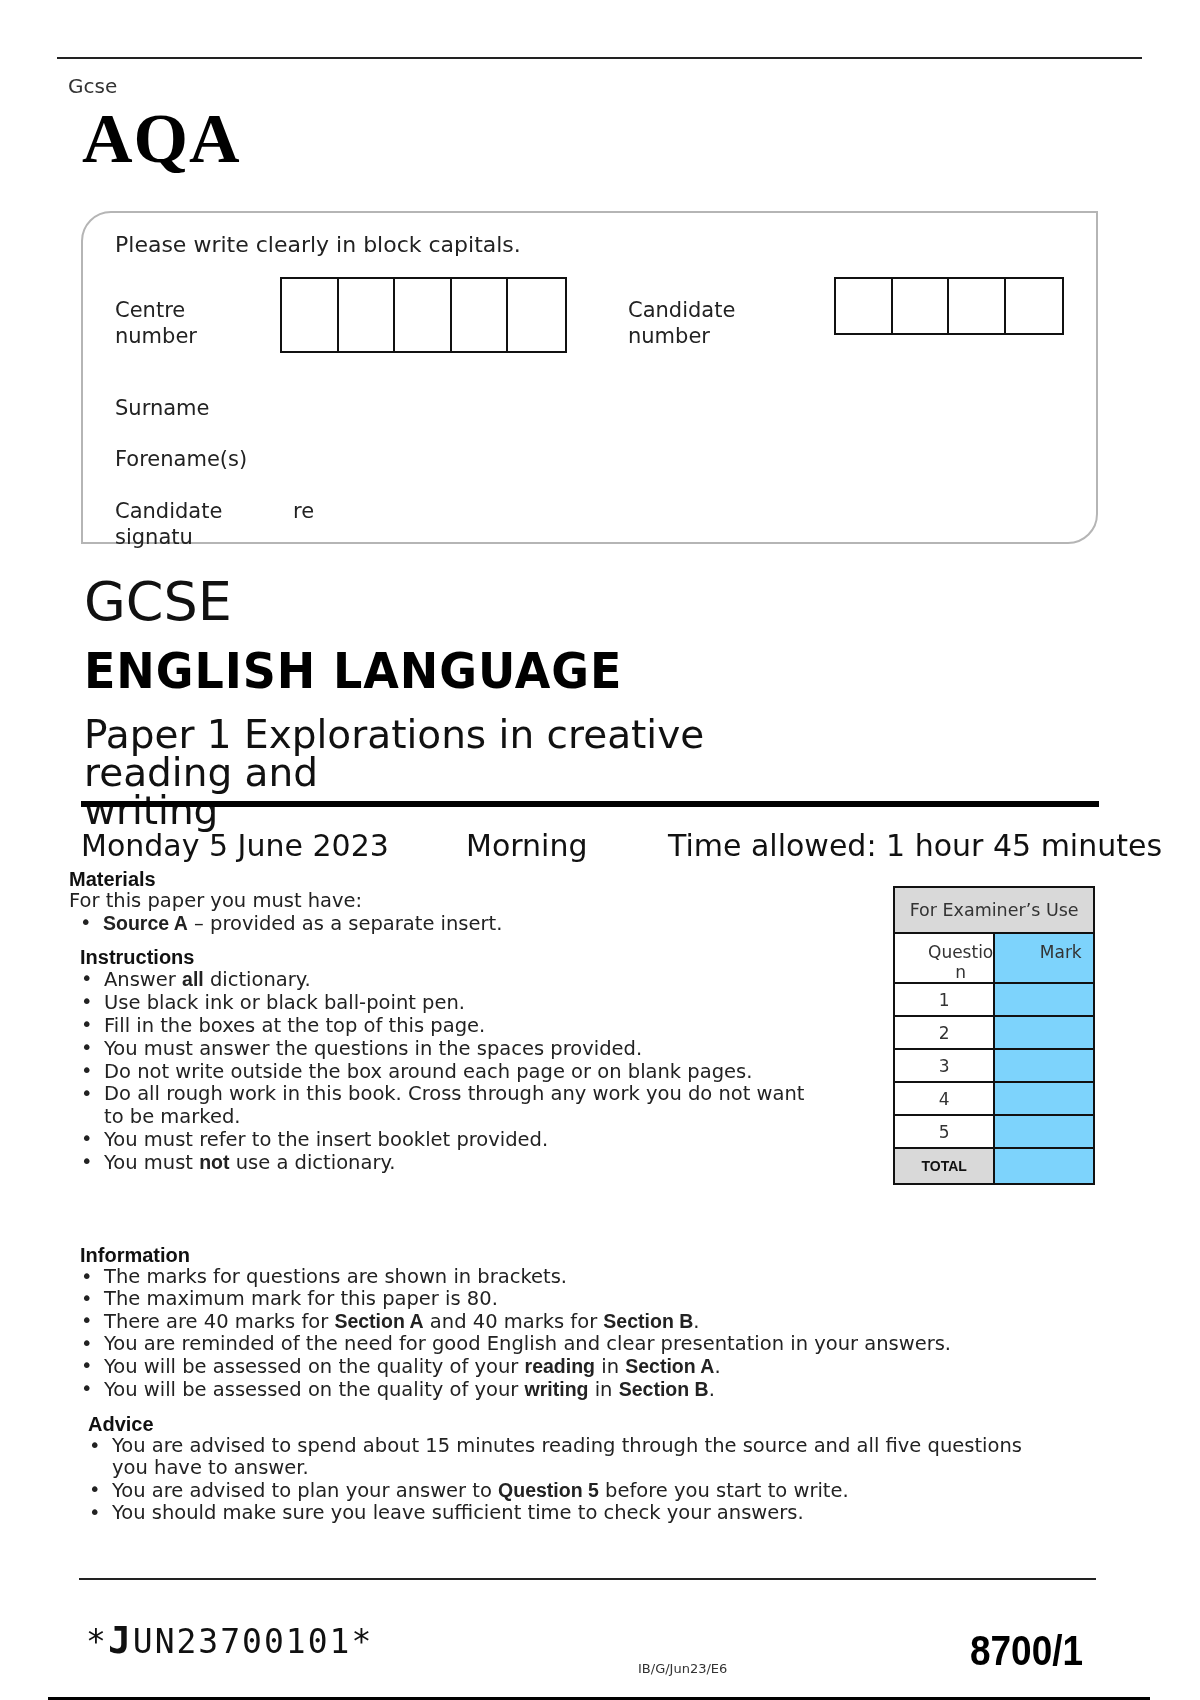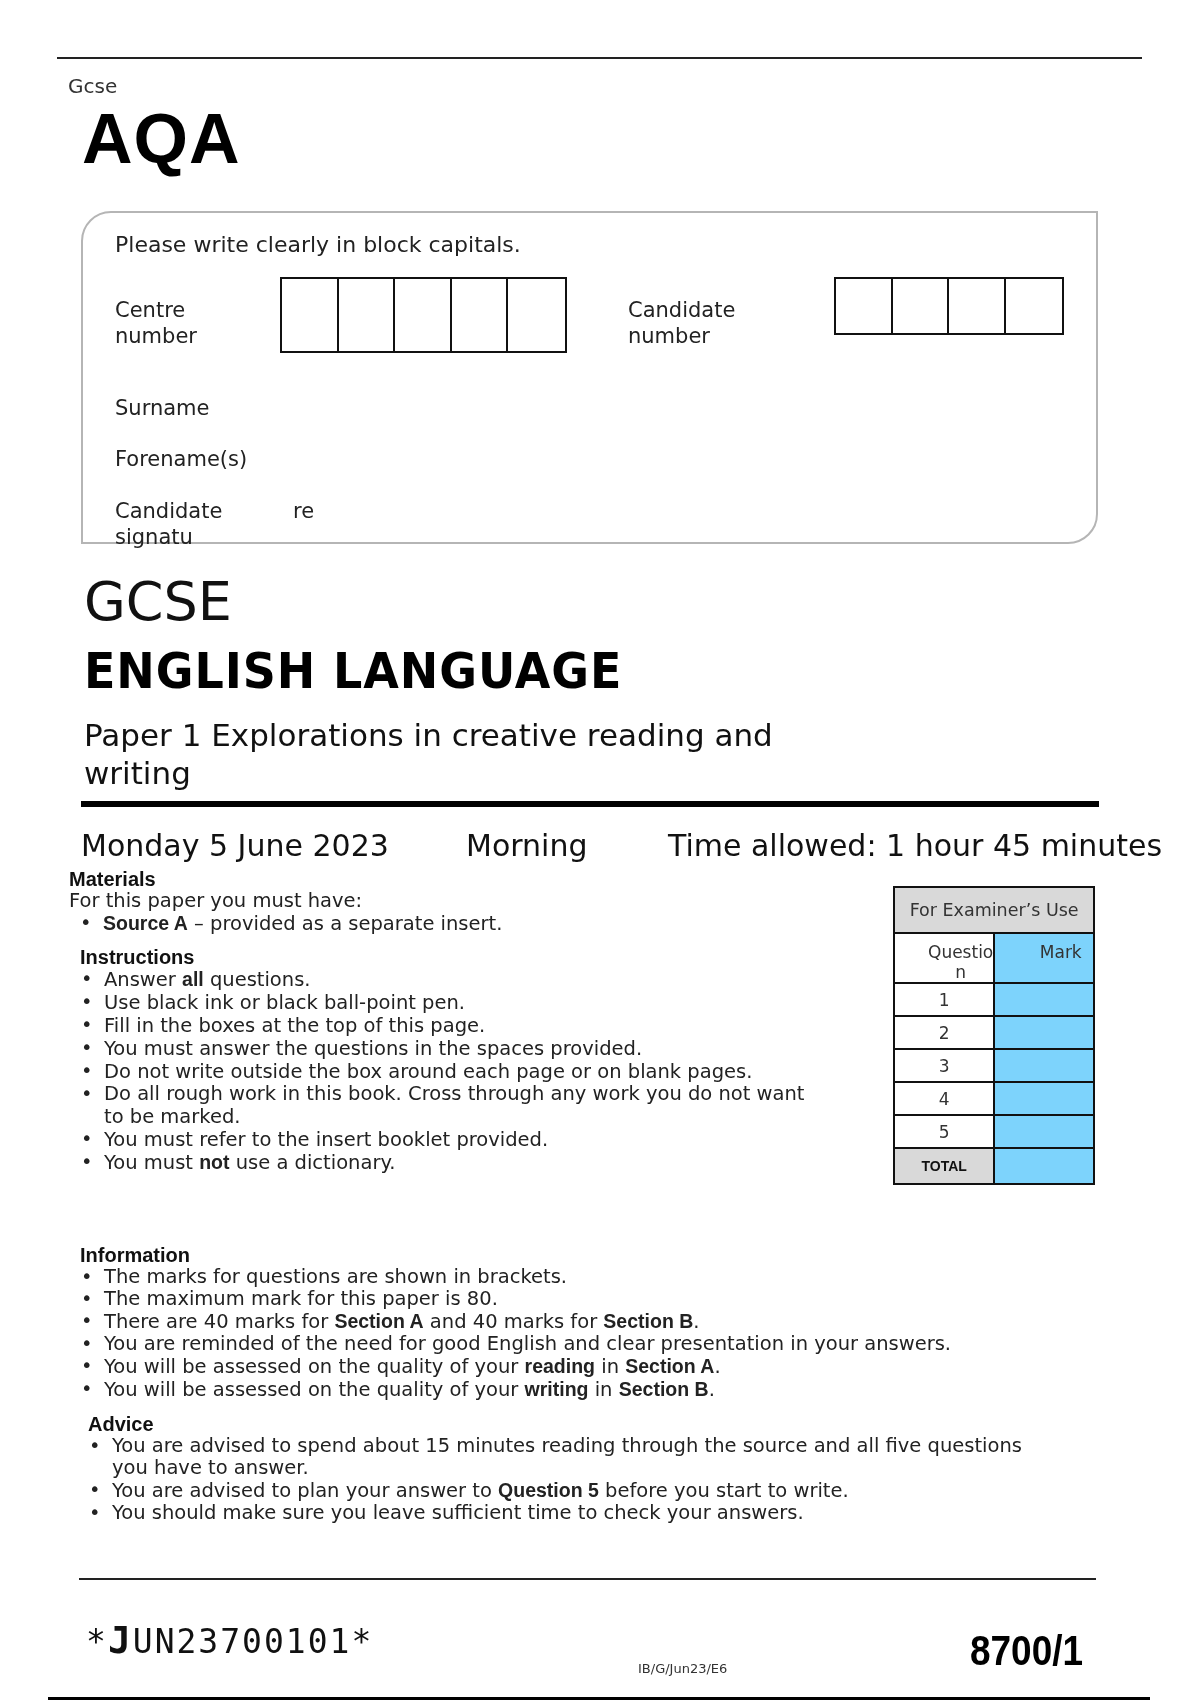--- a/index.html
+++ b/index.html
@@ -5,37 +5,37 @@
     * { box-sizing: border-box; margin: 0; padding: 0; }
     html, body { width: 1200px; height: 1700px; background: #ffffff; overflow: hidden; }
     body { position: relative; font-family: "DejaVu Sans", sans-serif; color: #111; }
 
     .abs { position: absolute; }
 
     .rule-top { left: 57px; top: 57px; width: 1085px; height: 2px; background: #222; }
     .rule-bottom { left: 48px; top: 1697px; width: 1102px; height: 3px; background: #000; }
 
     .small-brand { left: 68px; top: 74px; font-size: 20px; color: #333; }
-    .logo { left: 82px; top: 104px; font-family: Liberation Sans, sans-serif; font-weight: bold; font-size: 70px; line-height: 1; color: #000; letter-spacing: 1px; }
+    .logo { left: 82px; top: 104px; font-family: Liberation Serif, serif; font-weight: bold; font-size: 70px; line-height: 1; color: #000; letter-spacing: 1px; }
 
     .cand-box { left: 81px; top: 211px; width: 1017px; height: 333px; border: 2px solid #b5b5b5; border-radius: 30px 0 30px 0; }
     .cand-title { left: 115px; top: 232px; font-size: 22px; color: #222; }
     .lbl { font-size: 21px; color: #222; line-height: 26px; }
 
     .digit-boxes { display: flex; border: 2px solid #111; }
     .digit-boxes .cell { border-right: 2px solid #111; }
     .digit-boxes .cell:last-child { border-right: none; }
     .centre-boxes { left: 280px; top: 277px; height: 76px; }
     .centre-boxes .cell { width: 56.5px; height: 72px; }
     .cand-boxes { left: 834px; top: 277px; height: 58px; }
     .cand-boxes .cell { width: 56.5px; height: 54px; }
 
     .gcse { left: 84px; top: 575px; font-size: 54px; color: #111; line-height: 1; }
     .subject { left: 84px; top: 646px; font-size: 50px; font-weight: bold; color: #000; line-height: 1; letter-spacing: 1px; transform: scaleX(0.92); transform-origin: left; }
-    .paper { left: 84px; top: 716px; font-size: 31px; color: #111; line-height: 38px; width: 760px; }
+    .paper { left: 84px; top: 716px; font-size: 39px; color: #111; line-height: 38px; width: 760px; }
     .thick-rule { left: 81px; top: 801px; width: 1018px; height: 6px; background: #000; }
 
     .datebar { top: 828px; font-size: 30px; color: #111; line-height: 36px; white-space: nowrap; }
 
     .section { font-size: 19.5px; color: #222; line-height: 22px; }
     .section h3 { font-size: 20px; font-weight: bold; color: #111; font-family: "Liberation Sans", sans-serif; }
     .section ul { list-style: none; }
     .section li { position: relative; padding-left: 35px; }
     .section li::before { content: "\2022"; position: absolute; left: 12px; top: 0; }
     .section b { font-family: "Liberation Sans", sans-serif; font-weight: bold; }
@@ -119,21 +119,21 @@
   <h3>Materials</h3>
   <div>For this paper you must have:</div>
   <ul style="margin-left:-1px;">
     <li><b>Source A</b><span> – provided as a separate insert.</span></li>
   </ul>
 </div>
 
 <div class="abs section" style="left:80px; top:946px; width:740px;">
   <h3>Instructions</h3>
   <ul id="instr-list" style="margin-left:-11px;">
-      <li><span>Answer </span><b>all</b><span> questions.</span></li>
+      <li><span>Answer </span><b>all</b><span> dictionary.</span></li>
       <li><span>Use black ink or black ball-point pen.</span><b></b><span></span></li>
       <li><span>Fill in the boxes at the top of this page.</span><b></b><span></span></li>
       <li><span>You must answer the questions in the spaces provided.</span><b></b><span></span></li>
       <li><span>Do not write outside the box around each page or on blank pages.</span><b></b><span></span></li>
       <li><span>Do all rough work in this book. Cross through any work you do not want to be marked.</span><b></b><span></span></li>
       <li><span>You must refer to the insert booklet provided.</span><b></b><span></span></li>
       <li><span>You must </span><b>not</b><span> use a dictionary.</span></li>
     </ul>
 </div>
 

